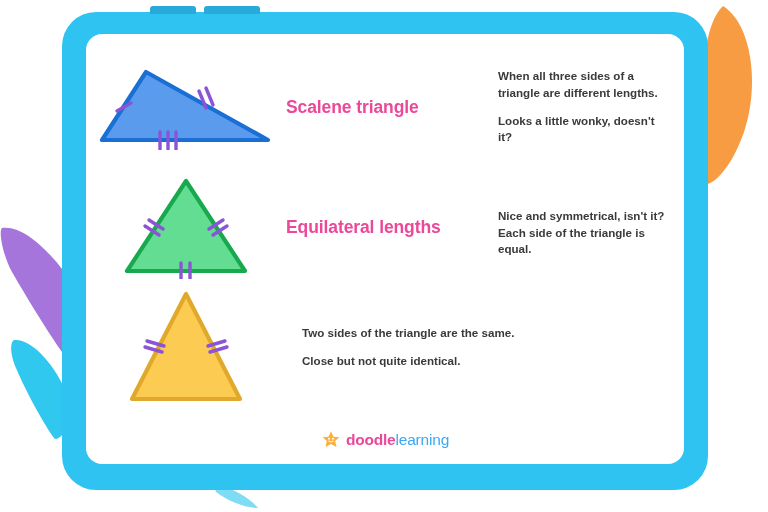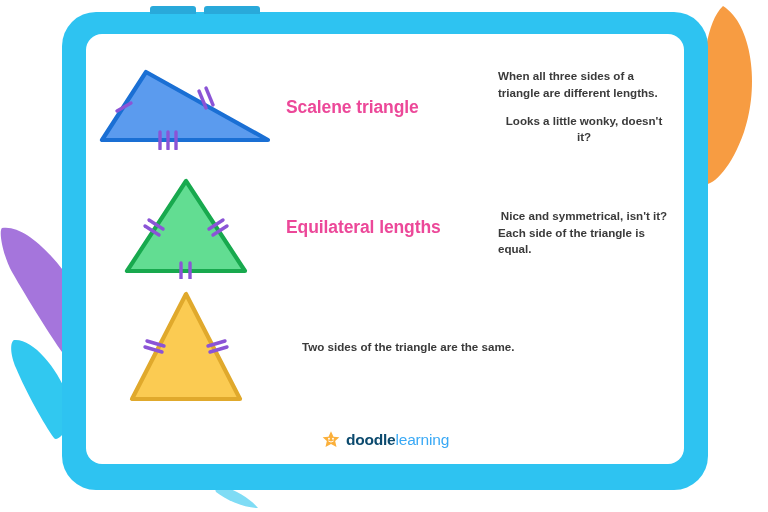--- a/index.html
+++ b/index.html
@@ -98,40 +98,39 @@
   }
   .desc-line {
     font-size: 11.6px;
     font-weight: bold;
     color: #3a3a3a;
     line-height: 1.42;
     margin-left: 16px;
   }
   .desc-line.second {
     margin-top: 12px;
-    text-align: center;
   }
 
   
   #logo {
     position: absolute;
     bottom: 14px;
     left: 0;
     width: 100%;
     display: flex;
     align-items: center;
     justify-content: center;
     gap: 5px;
   }
   #logo-text {
     font-size: 15.5px;
     font-weight: bold;
     letter-spacing: -0.2px;
   }
-  #logo-text .doodle   { color: #0c4a6e; }
+  #logo-text .doodle   { color: #ec4899; }
   #logo-text .learning { color: #3aa9f5; font-weight: normal; }
 </style>
 </head>
 <body>
 
 <svg id="decorations" viewBox="0 0 768 512" xmlns="http://www.w3.org/2000/svg">
 
   <path fill="#F79C42" d="M723 6 C 752 24, 760 86, 744 132 C 730 172, 710 188, 702 184
            C 694 180, 697 140, 700 104 C 703 64, 706 22, 723 6 Z"></path>
 
@@ -221,20 +220,21 @@
           </g>
 
           <g stroke="#8B54D6" stroke-width="3.4" stroke-linecap="round">
             <line x1="84" y1="63" x2="101" y2="58"></line>
             <line x1="82" y1="57" x2="99" y2="52"></line>
           </g>
         </svg>
       </div>
       <div class="desc-cell">
         <div class="desc-line">Two sides of the triangle are the same.</div>
+        <div class="desc-line second">Close but not quite identical.</div>
       </div>
     </div>
 
     <div id="logo">
       <svg width="20" height="20" viewBox="0 0 24 24" xmlns="http://www.w3.org/2000/svg">
         <path fill="#FBB03B" d="M12 1.6 L15 8 L22 8.6 L17 13.2 L18.6 20.4 L12 16.8 L5.4 20.4 L7 13.2 L2 8.6 L9 8 Z"></path>
         <circle cx="9.6" cy="10.4" r="1.15" fill="#ffffff"></circle>
         <circle cx="14.4" cy="10.4" r="1.15" fill="#ffffff"></circle>
         <path d="M9.2 13.4 Q12 15.8 14.8 13.4" stroke="#ffffff" stroke-width="1.2" fill="none" stroke-linecap="round"></path>
       </svg>

